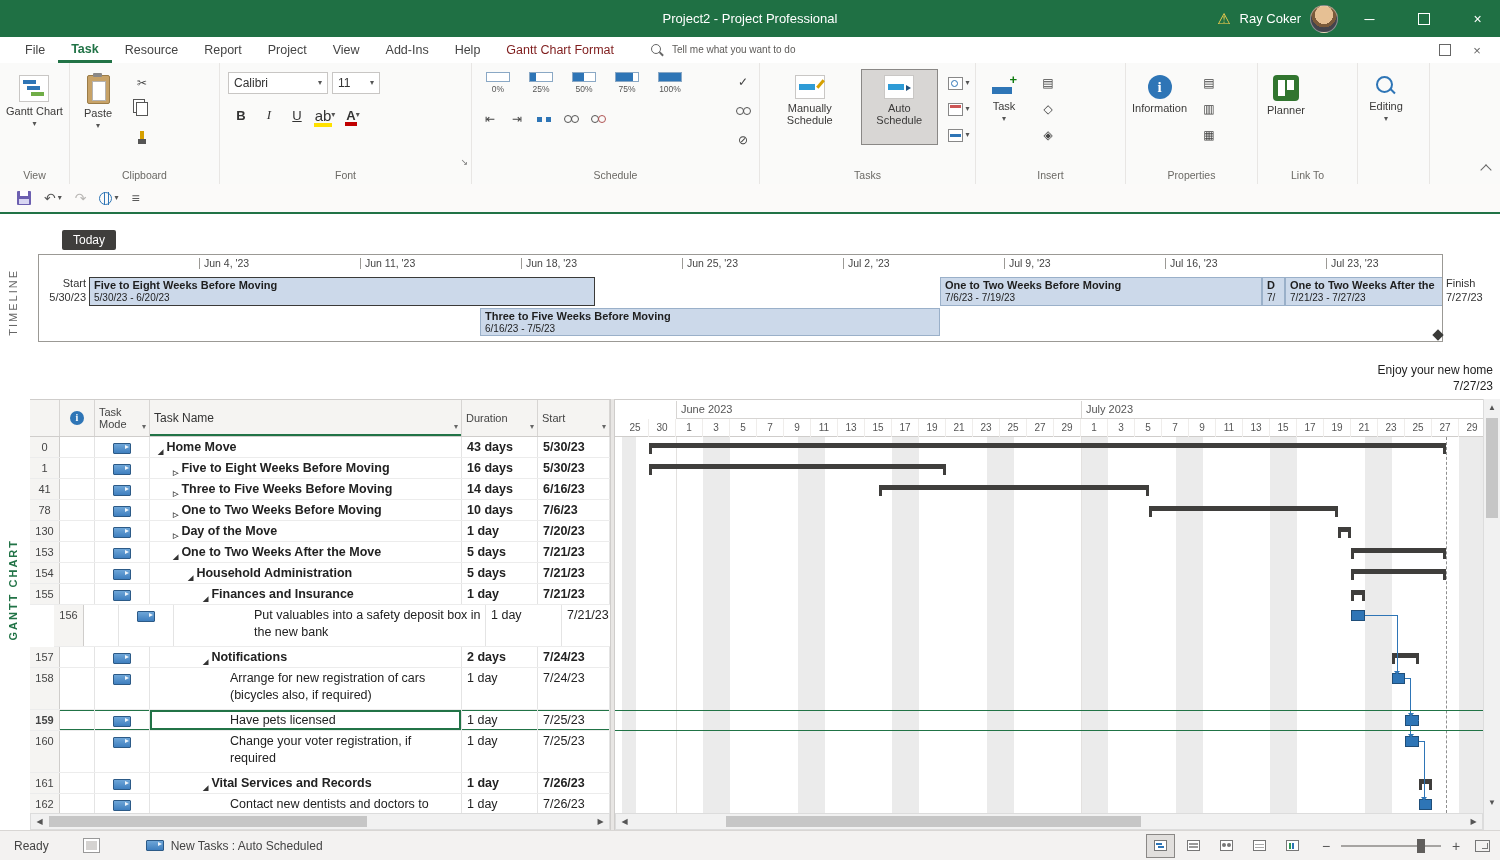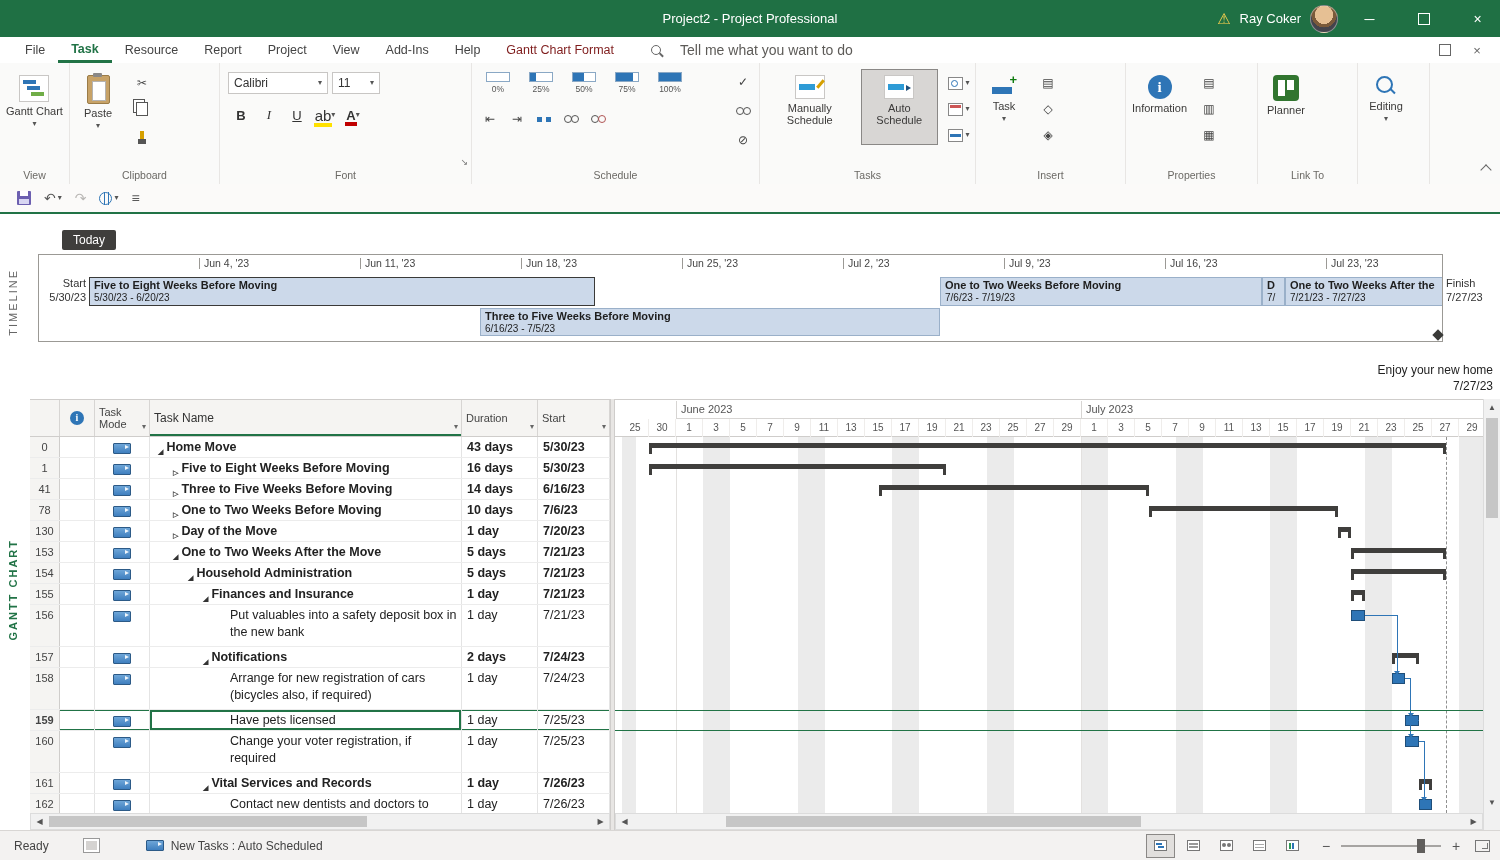--- a/index.html
+++ b/index.html
@@ -18,21 +18,21 @@
   .winbtn{width:45px;height:37px;display:flex;align-items:center;justify-content:center;font-size:14px;color:#fff}
   .maxbox{width:10px;height:10px;border:1px solid #fff;display:inline-block}
   .maxbox.dark{border-color:#666}
 
   
   .tabsrow{position:absolute;top:37px;left:0;right:0;height:26px;background:#fff;display:flex;align-items:center}
   .rtabs{display:flex;align-items:center;padding-left:12px;height:100%}
   .rtab{padding:0 13px;font-size:12.5px;color:#444;height:100%;display:flex;align-items:center;box-sizing:border-box}
   .rtab.sel{color:#217346;font-weight:bold;border-bottom:3px solid #217346}
   .rtab.ctx{color:#7f1d1d}
-  .tellme{display:flex;align-items:flex-end;gap:16px;margin-left:24px;color:#5d5b58;font-size:14px}
+  .tellme{display:flex;align-items:flex-start;gap:8px;margin-left:24px;color:#5d5b58;font-size:10px}
   .mag{width:13px;height:13px;position:relative;display:inline-block}
   .mag::before{content:"";position:absolute;left:0;top:0;width:8px;height:8px;border:1.5px solid #666;border-radius:50%}
   .mag::after{content:"";position:absolute;left:8px;top:9px;width:5px;height:1.5px;background:#666;transform:rotate(45deg)}
   .tr-right{margin-left:auto;display:flex;align-items:center;padding-right:8px;gap:2px}
   .trbtn{width:30px;height:24px;display:flex;align-items:center;justify-content:center;color:#666;font-size:13px}
 
   
   .ribbon{position:absolute;top:63px;left:0;right:0;height:121px;background:#fafaf9;border-bottom:1px solid #d8d6d3;display:flex}
   .rgroup{position:relative;height:100%;border-right:1px solid #e8e6e4;box-sizing:border-box;padding-top:5px}
   .rlabel{position:absolute;bottom:3px;left:0;right:0;text-align:center;font-size:10.5px;color:#6b6965;white-space:nowrap}
@@ -675,21 +675,21 @@
               <span class="mode-ic"></span>
             </div>
             <div class="cell c-name b">
               <span style="display: inline-block; flex: 0 0 auto; width: 53px;"></span>
               <span class="tri">◢</span>
               <span class="nm">Finances and Insurance</span>
             </div>
             <div class="cell c-dur b">1 day</div>
             <div class="cell c-start b">7/21/23</div>
           </div>
-          <div class="trow" style="height: 42px;">
+          <div class="trow" style="height: 42px; margin-left: 24px;">
             <div class="cell c-num">156</div>
             <div class="cell c-info"></div>
             <div class="cell c-mode">
               <span class="mode-ic"></span>
             </div>
             <div class="cell c-name">
               <span style="display: inline-block; flex: 0 0 auto; width: 80px;"></span>
               <span class="nm">Put valuables into a safety deposit box in the new bank</span>
             </div>
             <div class="cell c-dur">1 day</div>

